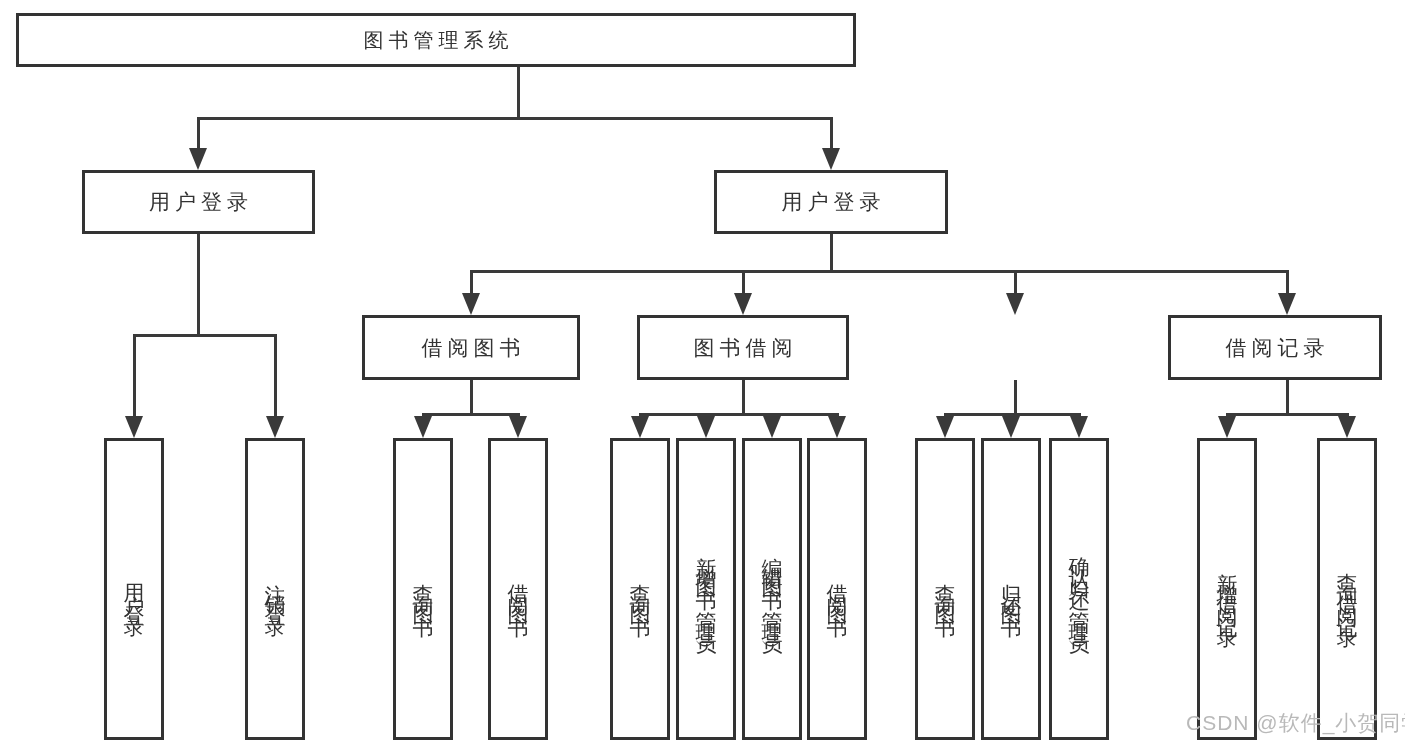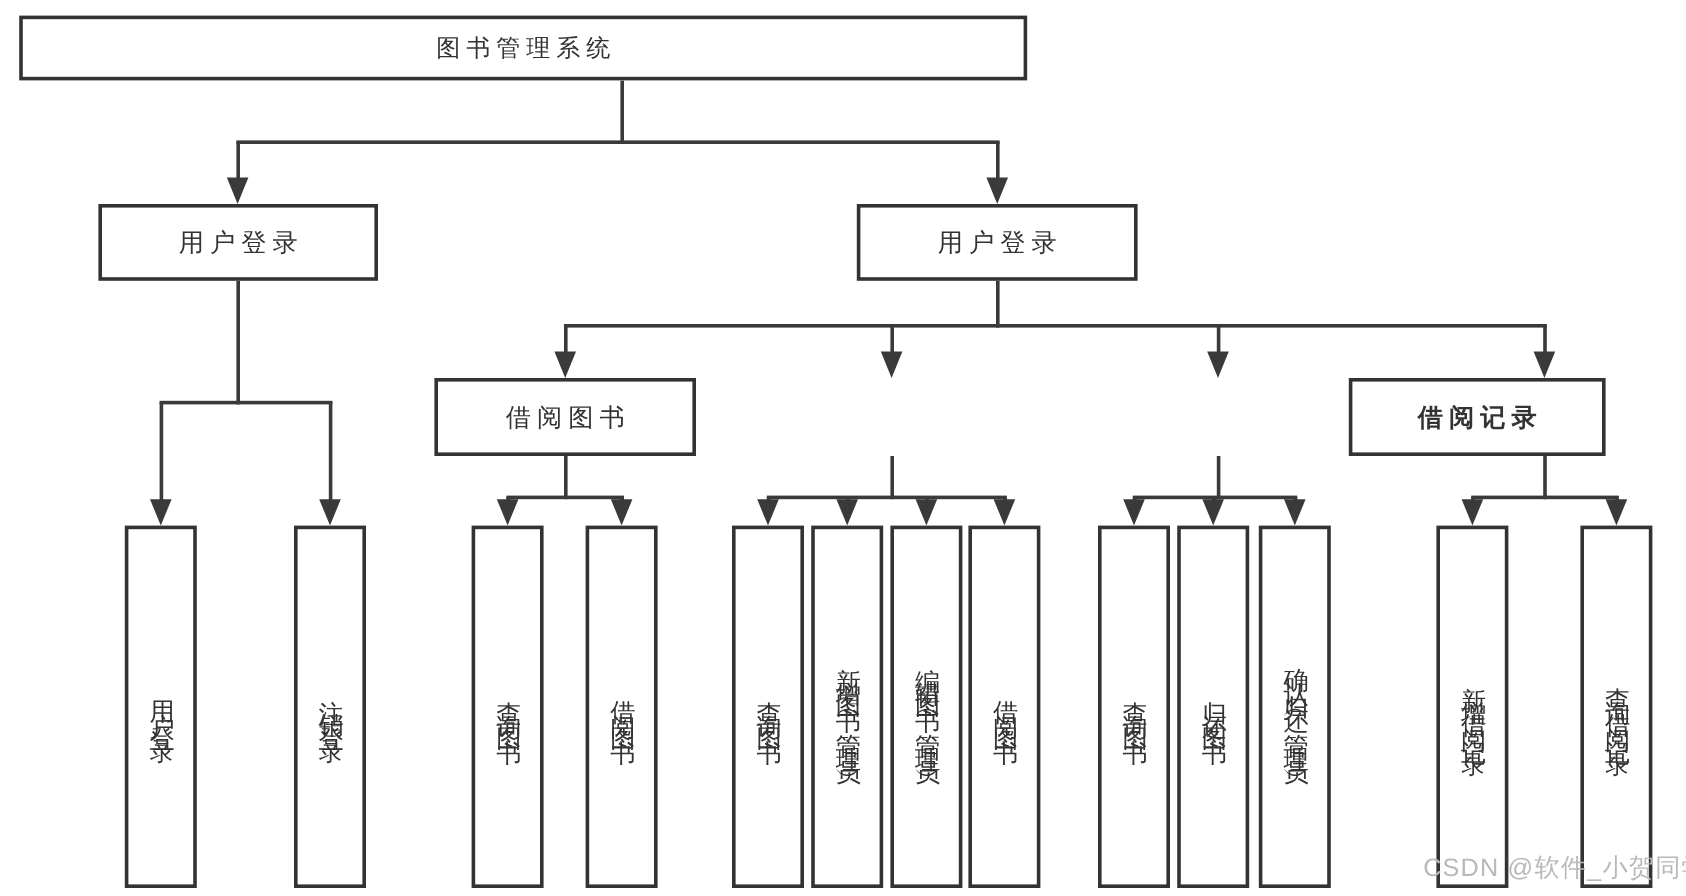--- a/index.html
+++ b/index.html
@@ -73,23 +73,24 @@
 <div class="canvas">
 
   <div class="box hlabel" style="left:16px; top:13px; width:840px; height:54px; font-size:20px;">图书管理系统</div>
 
   <div class="box hlabel" style="left:82px; top:170px; width:233px; height:64px;">用户登录</div>
 
   <div class="box hlabel" style="left:714px; top:170px; width:234px; height:64px;">用户登录</div>
 
   <div class="box hlabel" style="left:362px; top:315px; width:218px; height:65px;">借阅图书</div>
 
+  <div class="box hlabel" style="left:637px; top:315px; width:212px; height:65px;">图书借阅</div>
 
 
-  <div class="box hlabel" style="left:1124px; top:315px; width:214px; height:65px;font-weight:bold;">借阅记录</div>
+  <div class="box hlabel" style="left:1168px; top:315px; width:214px; height:65px;">借阅记录</div>
 
   <div class="box" style="left:104px; top:438px; width:60px; height:302px;">
     <span class="vtext">用户登录</span>
   </div>
   <div class="box" style="left:245px; top:438px; width:60px; height:302px;">
     <span class="vtext">注销登录</span>
   </div>
 
   <div class="box" style="left:393px; top:438px; width:60px; height:302px;">
     <span class="vtext">查询图书</span>

